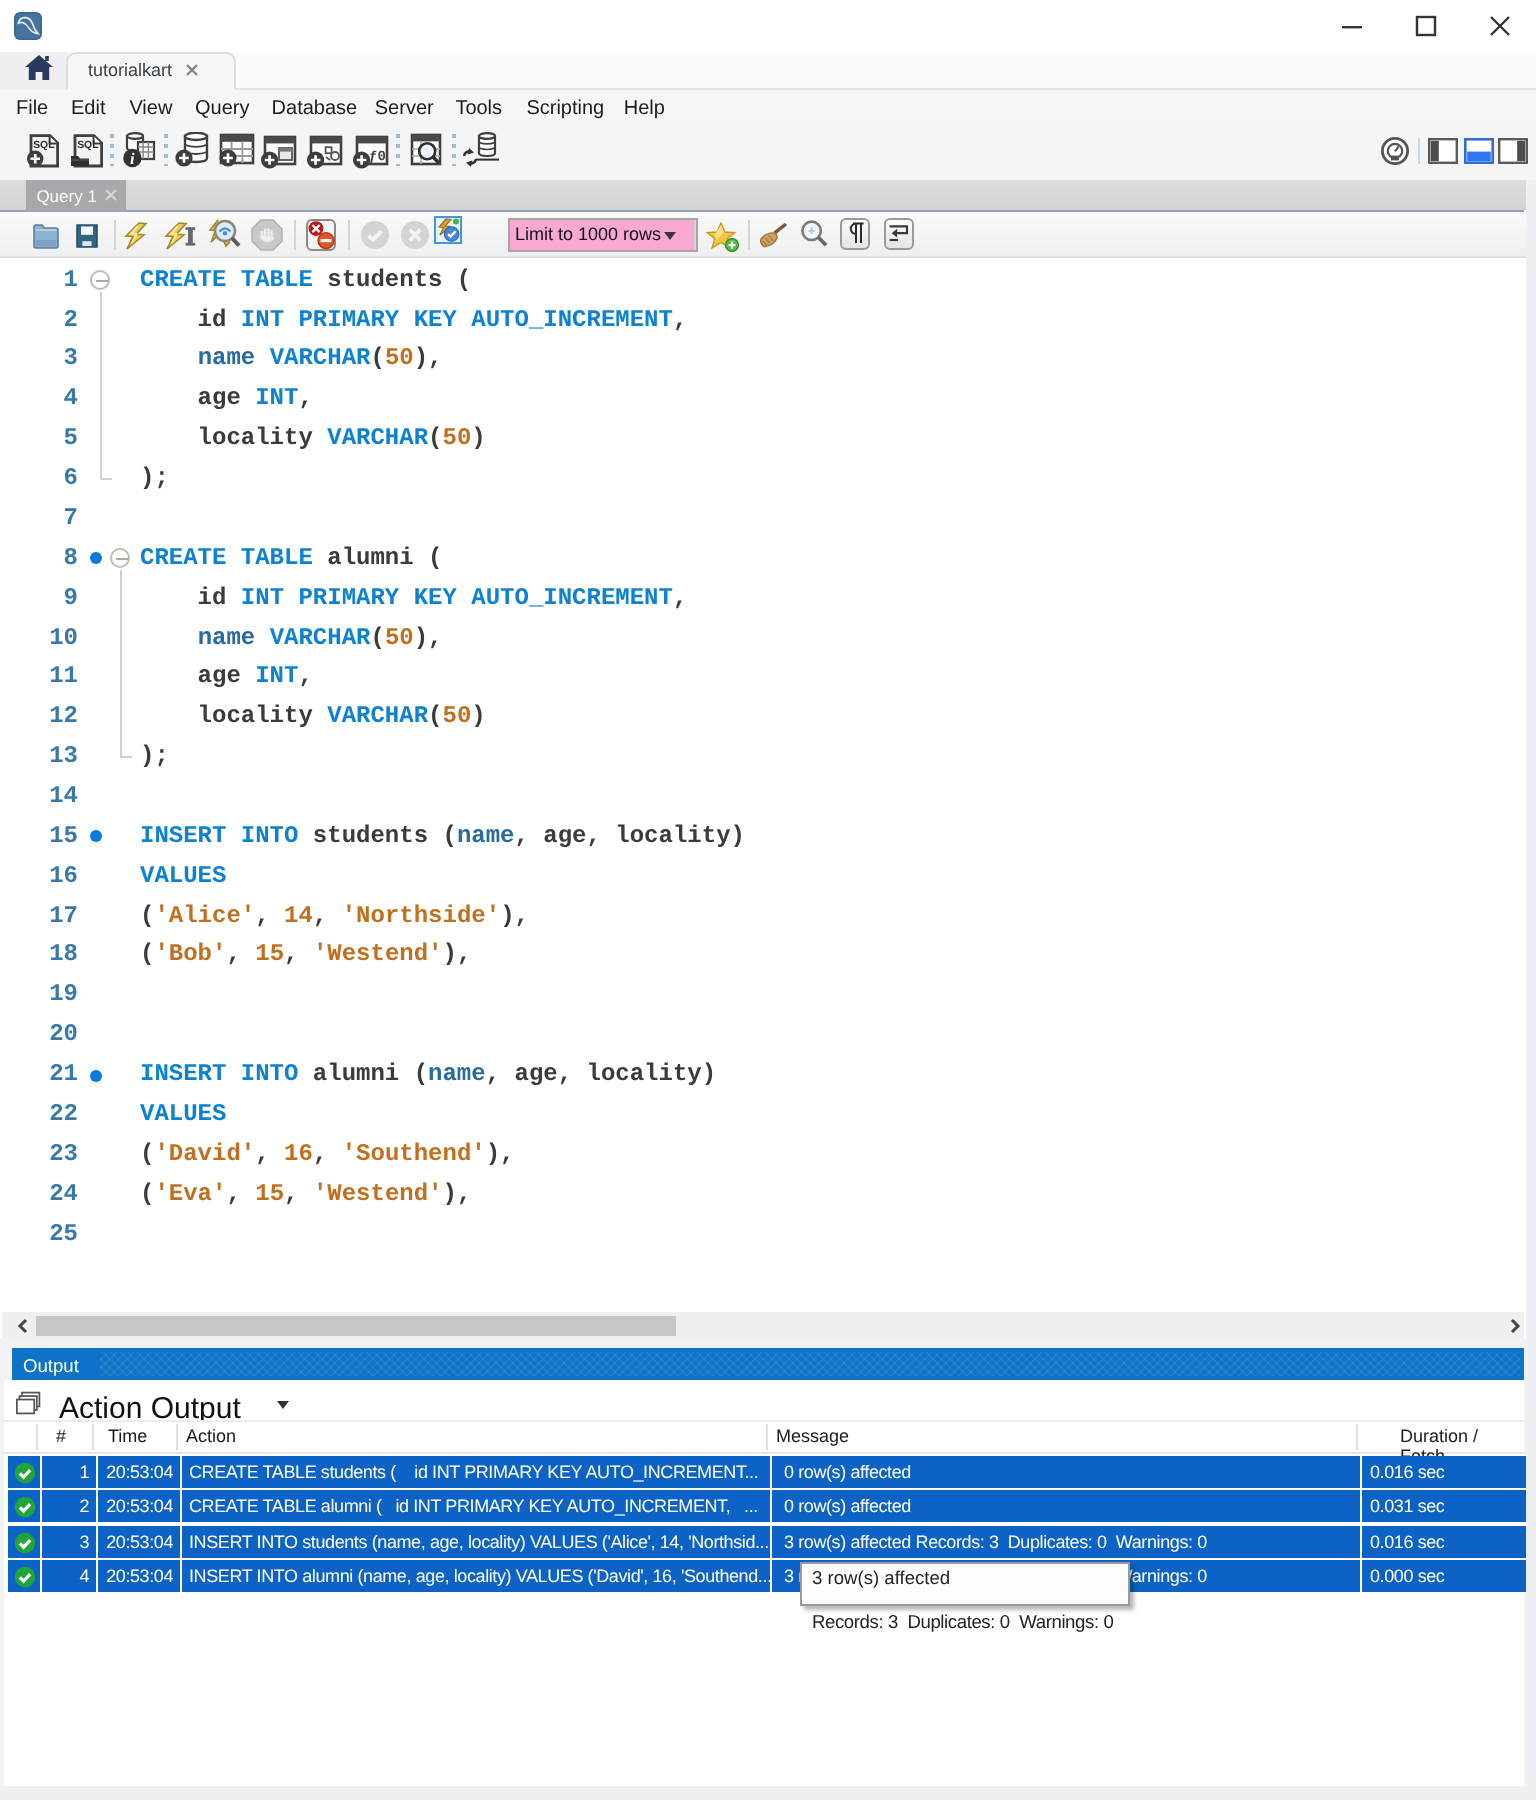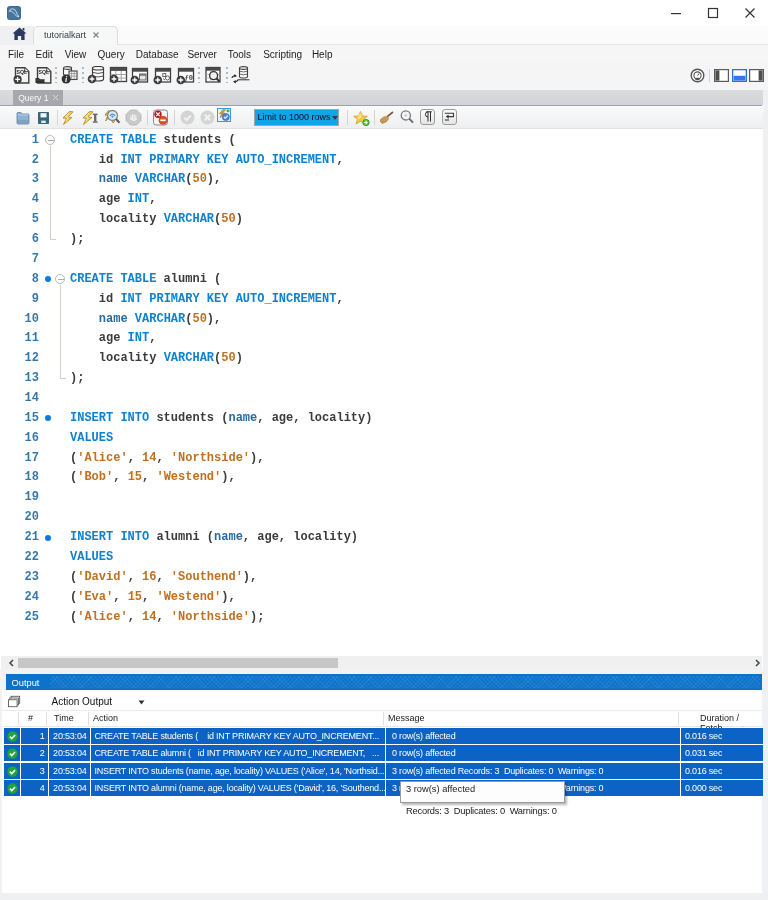--- a/index.html
+++ b/index.html
@@ -9,39 +9,39 @@
 #apptitle { left:24px; top:7px; font-size:10px; color:#111;margin-top:43px; }
 #tabstrip { left:0; top:26px; width:768px; height:19px; background:#fbfbfc; border-bottom:1px solid #e3e4e6; }
 #doctab { left:33px; top:26px; width:85px; height:19px; background:#f6f7f7; border:1px solid #dddddf; border-bottom:1px solid #f6f7f7; border-radius:5px 5px 0 0; }
 #doctabtext { left:44px; top:30px; font-size:9px; color:#3a4149; }
 .menu { position:absolute; top:49px; font-size:10px; color:#1c1c1c; }
 #toolbar { left:0; top:62px; width:768px; height:28px; background:#f5f5f6; }
 #qtabstrip { left:0; top:90px; width:768px; height:15px; background:linear-gradient(#dbdcde,#d2d3d6); }
 #qtab { left:13px; top:90px; width:50px; height:15px; background:#a6a8ac; }
 #qtabtext { left:18.2px; top:92.5px; font-size:8.5px; color:#fafafa; }
 #sqltoolbar { left:0; top:105px; width:768px; height:24px; background:linear-gradient(#fbfbfb,#eeeff0); border-bottom:1px solid #e0e1e2; }
-#limitbox { left:254px; top:109px; width:85px; height:17px; background:#0ea5e9; border:1px solid #a5a5a5; font-size:9px; color:#111; line-height:15px; }
+#limitbox { left:254px; top:109px; width:95px; height:17px; background:#f9a8d4; border:1px solid #a5a5a5; font-size:9px; color:#111; line-height:15px; }
 .sep { position:absolute; width:1px; background:#d5d5d5; }
 .mono { font-family:"Liberation Mono", monospace; font-size:12px; font-weight:bold; }
 .cl { position:absolute; height:19.88px; line-height:19.88px; white-space:pre; }
 .ln { left:0px; width:39px; text-align:right; color:#3879ab; }
 .code { left:70px; color:#3b3b3b; }
 .k { color:#0e82d0; } .n { color:#2b6a9e; } .s { color:#c0701f; } 
 .foldcirc { position:absolute; width:10px; height:10px; border:1px solid #b8beb4; border-radius:50%; background:#fefefe; }
 .foldminus { position:absolute; left:2px; top:4px; width:6px; height:1px; background:#a8aea4; }
 .bluedot { position:absolute; left:44.5px; width:6px; height:6px; border-radius:50%; background:#0a7ae0; }
 .foldline { position:absolute; width:1px; background:#cdd3c9; }
 #hscroll { left:1px; top:656px; width:761px; height:12.5px; background:#f0f0f0; }
 #hthumb { left:18.2px; top:657.6px; width:320px; height:10.6px; background:#c7c7c7; }
 #outputbar { left:5.5px; top:674px; width:756.5px; height:15.8px; background:#0d72c8; }
 #outputbar .pat { position:absolute; left:44px; top:2px; right:2px; bottom:2px;
   background-image:repeating-linear-gradient(45deg, rgba(255,255,255,0.065) 0 1px, transparent 1px 3px),
                    repeating-linear-gradient(-45deg, rgba(255,255,255,0.065) 0 1px, transparent 1px 3px); }
 #outputtext { left:11.5px; top:677.5px; font-size:9.3px; color:#fff; }
-#actiontext { left:29.5px; top:695.5px; font-size:10px; color:#111;margin-left:22px; }
+#actiontext { left:29.5px; top:695.5px; font-size:15px; color:#111; }
 #gridhdr { left:2px; top:710px; width:760px; height:16.5px; background:#fff; border-top:1px solid #ececee; border-bottom:1px solid #e6e6e8; font-size:9px; color:#1a1a1a; }
 .hsep { position:absolute; top:1px; width:1px; height:13px; background:#e0e0e0; }
 .grow { position:absolute; left:4px; width:758.6px; height:16.3px; background:#0d63c5; color:#fff; font-size:9px; }
 .gcell { position:absolute; top:3px; white-space:nowrap; overflow:hidden; letter-spacing:-0.2px; }
 .gsep { position:absolute; top:0; width:1px; height:17px; background:#fff; }
 #tooltip { left:400px; top:781px; width:165px; height:22px; background:#fdfdfd; border:1px solid #9a9a9a; box-shadow:2px 2px 2px rgba(0,0,0,0.28); font-size:9.3px; line-height:9.5px; color:#222; }
 #rightedge { left:763px; top:90px; width:5px; height:803px; background:#eef0f3; }
 #bottomedge { left:0px; top:893px; width:768px; height:7px; background:#eef0f2; }
 </style>
 </head>
@@ -329,21 +329,20 @@
 <div class="abs cl ln" style="top:399.10px;">21</div>
 <div class="abs cl code" style="top:399.10px;"><span class="k">INSERT INTO</span> alumni (<span class="n">name</span>, age, locality)</div>
 <div class="abs bluedot" style="top:405.60px;"></div>
 <div class="abs cl ln" style="top:418.97px;">22</div>
 <div class="abs cl code" style="top:418.97px;"><span class="k">VALUES</span></div>
 <div class="abs cl ln" style="top:438.84px;">23</div>
 <div class="abs cl code" style="top:438.84px;">(<span class="s">'David'</span>, <span class="s">16</span>, <span class="s">'Southend'</span>),</div>
 <div class="abs cl ln" style="top:458.71px;">24</div>
 <div class="abs cl code" style="top:458.71px;">(<span class="s">'Eva'</span>, <span class="s">15</span>, <span class="s">'Westend'</span>),</div>
 <div class="abs cl ln" style="top:478.58px;">25</div>
-<div class="abs cl code" style="top:478.58px;">(<span class="s">'Alice'</span>, <span class="s">14</span>, <span class="s">'Northside'</span>);</div>
 <div class="abs foldline" style="left:50px;top:16.70px;height:93.35px;"></div>
 <div class="abs" style="left:50px;top:110.05px;width:6px;height:1px;background:#cdd3c9;border-radius:0 0 0 2px;"></div>
 <div class="abs foldline" style="left:60px;top:155.79px;height:93.35px;"></div>
 <div class="abs" style="left:60px;top:249.14px;width:6px;height:1px;background:#cdd3c9;"></div>
 </div>
 <div class="abs" id="hscroll"></div>
 <div class="abs" id="hthumb"></div>
 <svg class="abs" style="left:8px;top:658.5px;" width="7" height="8" viewBox="0 0 7 8">
     <path d="M5 1 L2 4 L5 7" stroke="#444" stroke-width="1.5" fill="none"></path>
   </svg>

